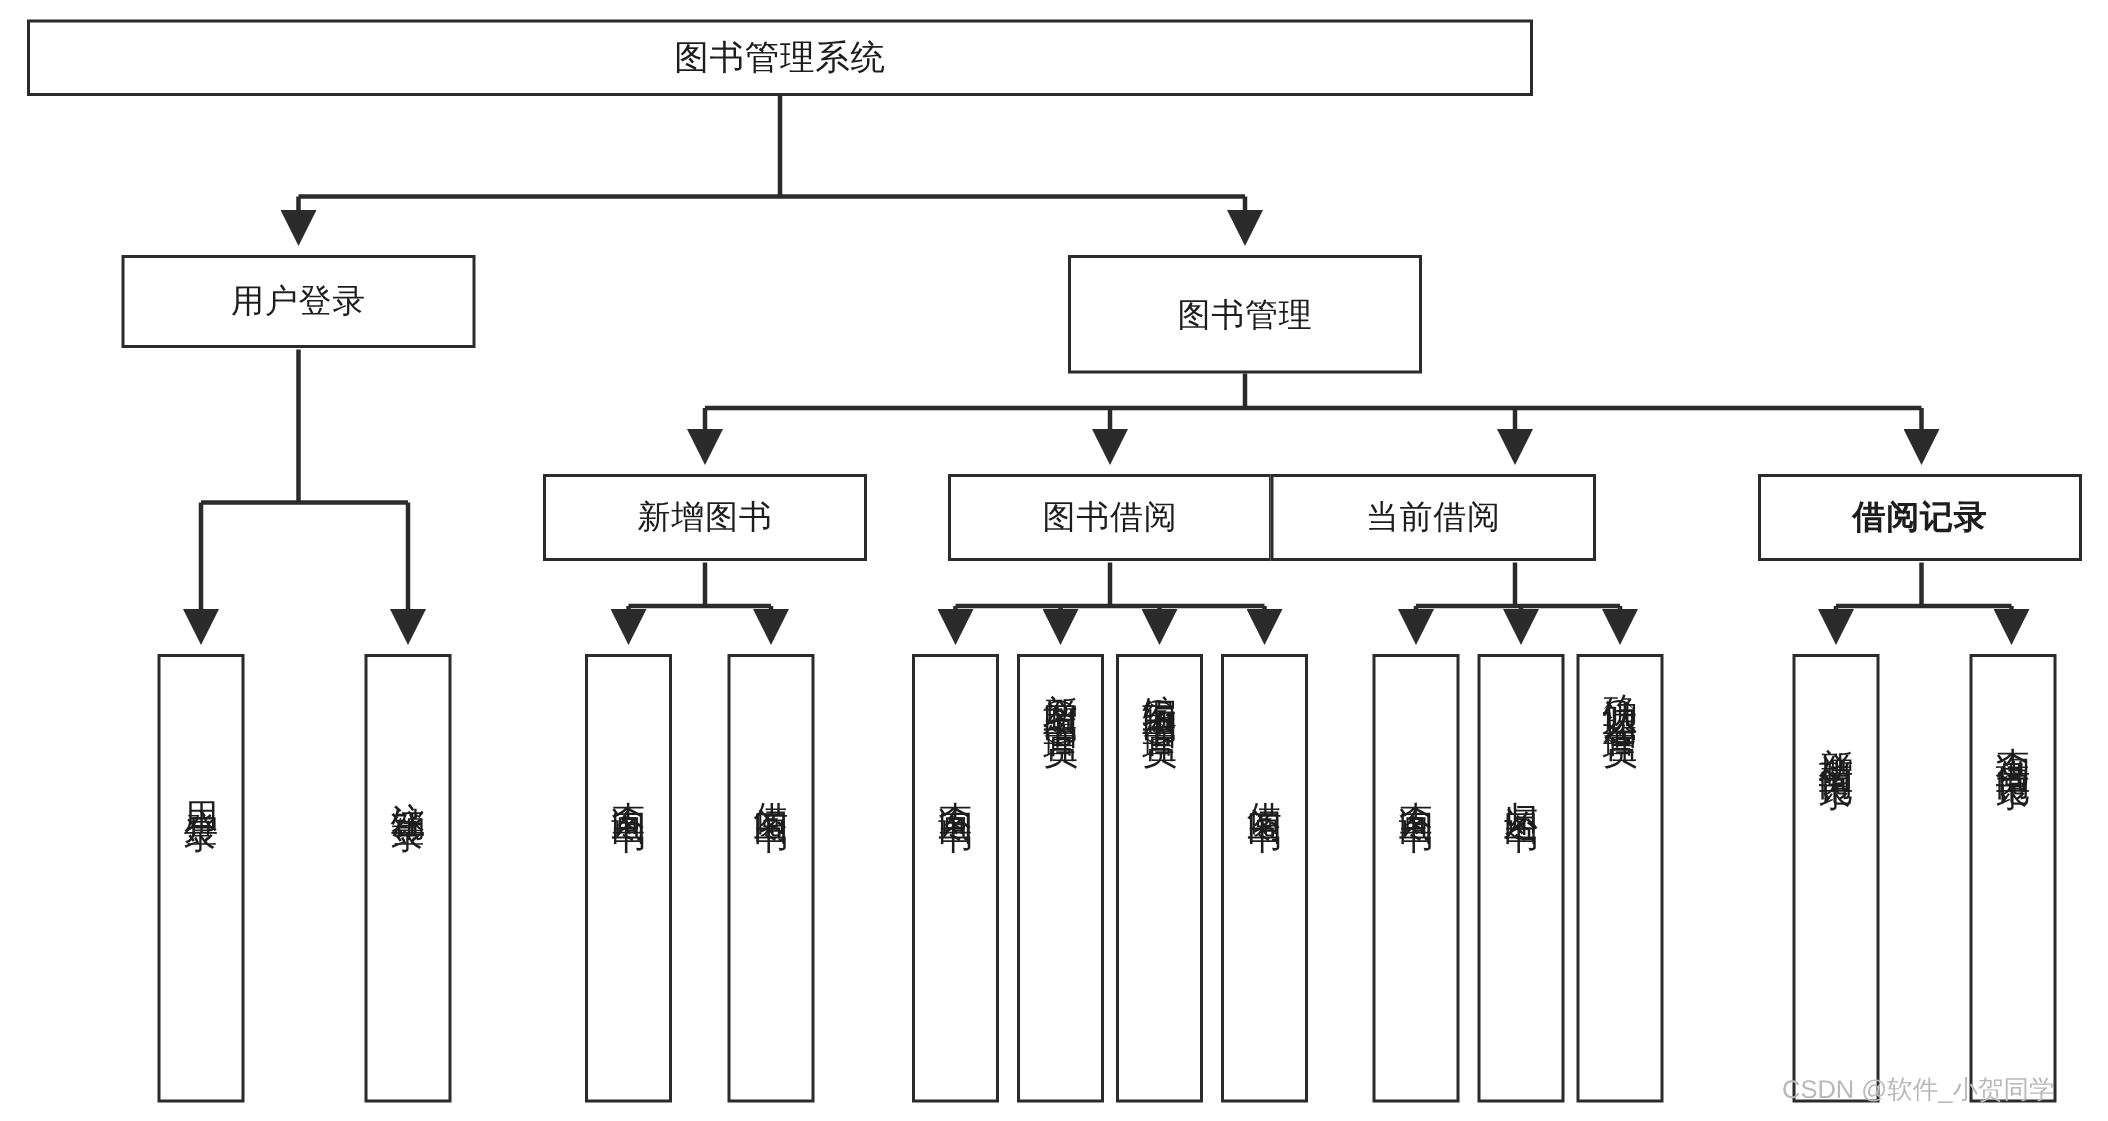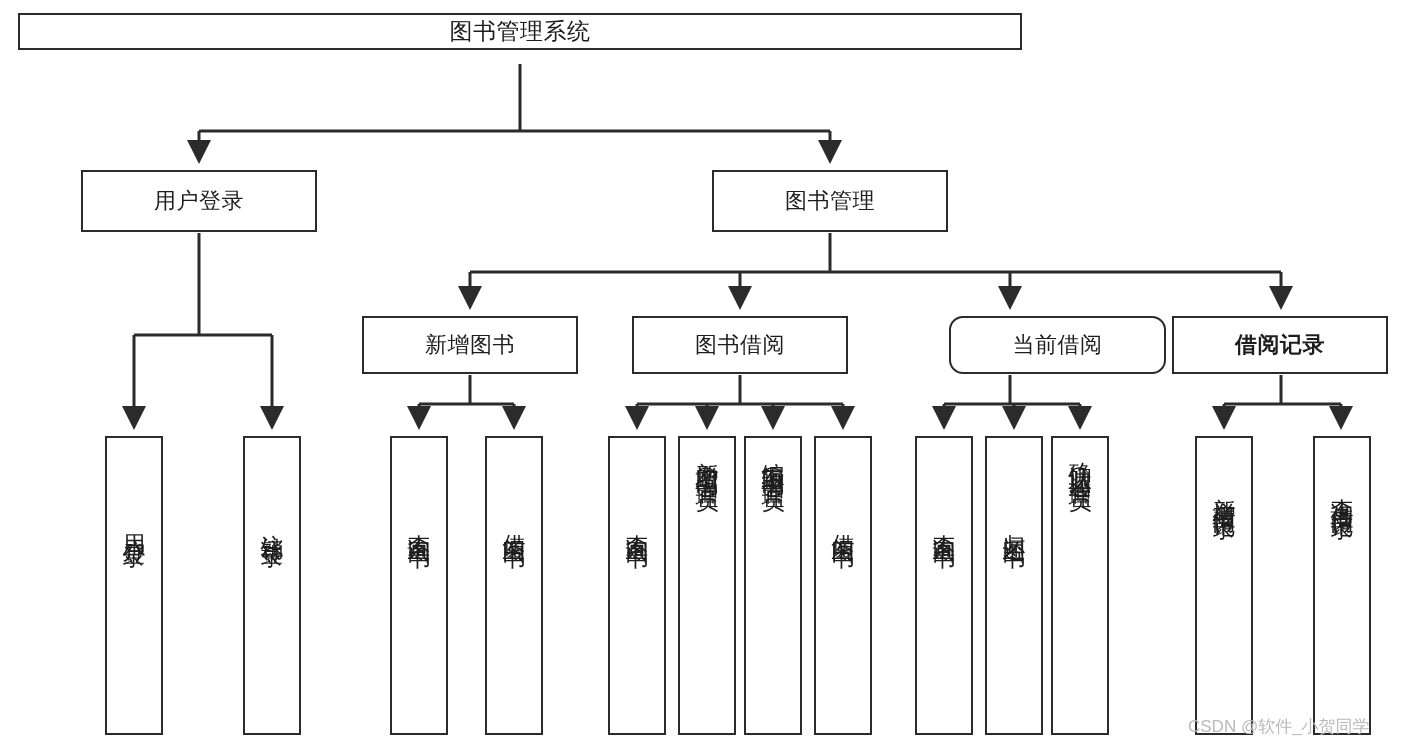--- a/index.html
+++ b/index.html
@@ -124,41 +124,41 @@
       <path d="M 1014 404 L 1014 426" marker-end="url(#arrow)"></path>
       <path d="M 1080 404 L 1080 426" marker-end="url(#arrow)"></path>
 
       <path d="M 1281 375 L 1281 404"></path>
       <path d="M 1224 404 L 1341 404"></path>
       <path d="M 1224 404 L 1224 426" marker-end="url(#arrow)"></path>
       <path d="M 1341 404 L 1341 426" marker-end="url(#arrow)"></path>
     </g>
   </svg>
 
-  <div class="node horiz root" style="left:18px; top:13px; width:1004px; height:37px;">
+  <div class="node horiz root" style="left:18px; top:13px; width:1004px; height:51px;">
     <span class="label">图书管理系统</span>
   </div>
 
   <div class="node horiz" style="left:81px; top:170px; width:236px; height:62px;">
     <span class="label">用户登录</span>
   </div>
 
-  <div class="node horiz" style="left:712px; top:170px; width:236px; height:62px;">
+  <div class="node horiz" style="left:712px; top:170px; width:236px; height:79px;">
     <span class="label">图书管理</span>
   </div>
 
   <div class="node horiz" style="left:362px; top:316px; width:216px; height:58px;">
     <span class="label">新增图书</span>
   </div>
 
   <div class="node horiz" style="left:632px; top:316px; width:216px; height:58px;">
     <span class="label">图书借阅</span>
   </div>
 
-  <div class="node horiz" style="left:949px; top:316px; width:217px; height:58px;border-radius:14px;">
+  <div class="node horiz" style="left:847px; top:316px; width:217px; height:58px;">
     <span class="label">当前借阅</span>
   </div>
 
   <div class="node horiz" style="left:1172px; top:316px; width:216px; height:58px;font-weight:bold;">
     <span class="label">借阅记录</span>
   </div>
 
   <div class="node vert" style="left:105px; top:436px; width:58px; height:299px; padding-top:78px;">
     <span class="label">用户登录</span>
   </div>

